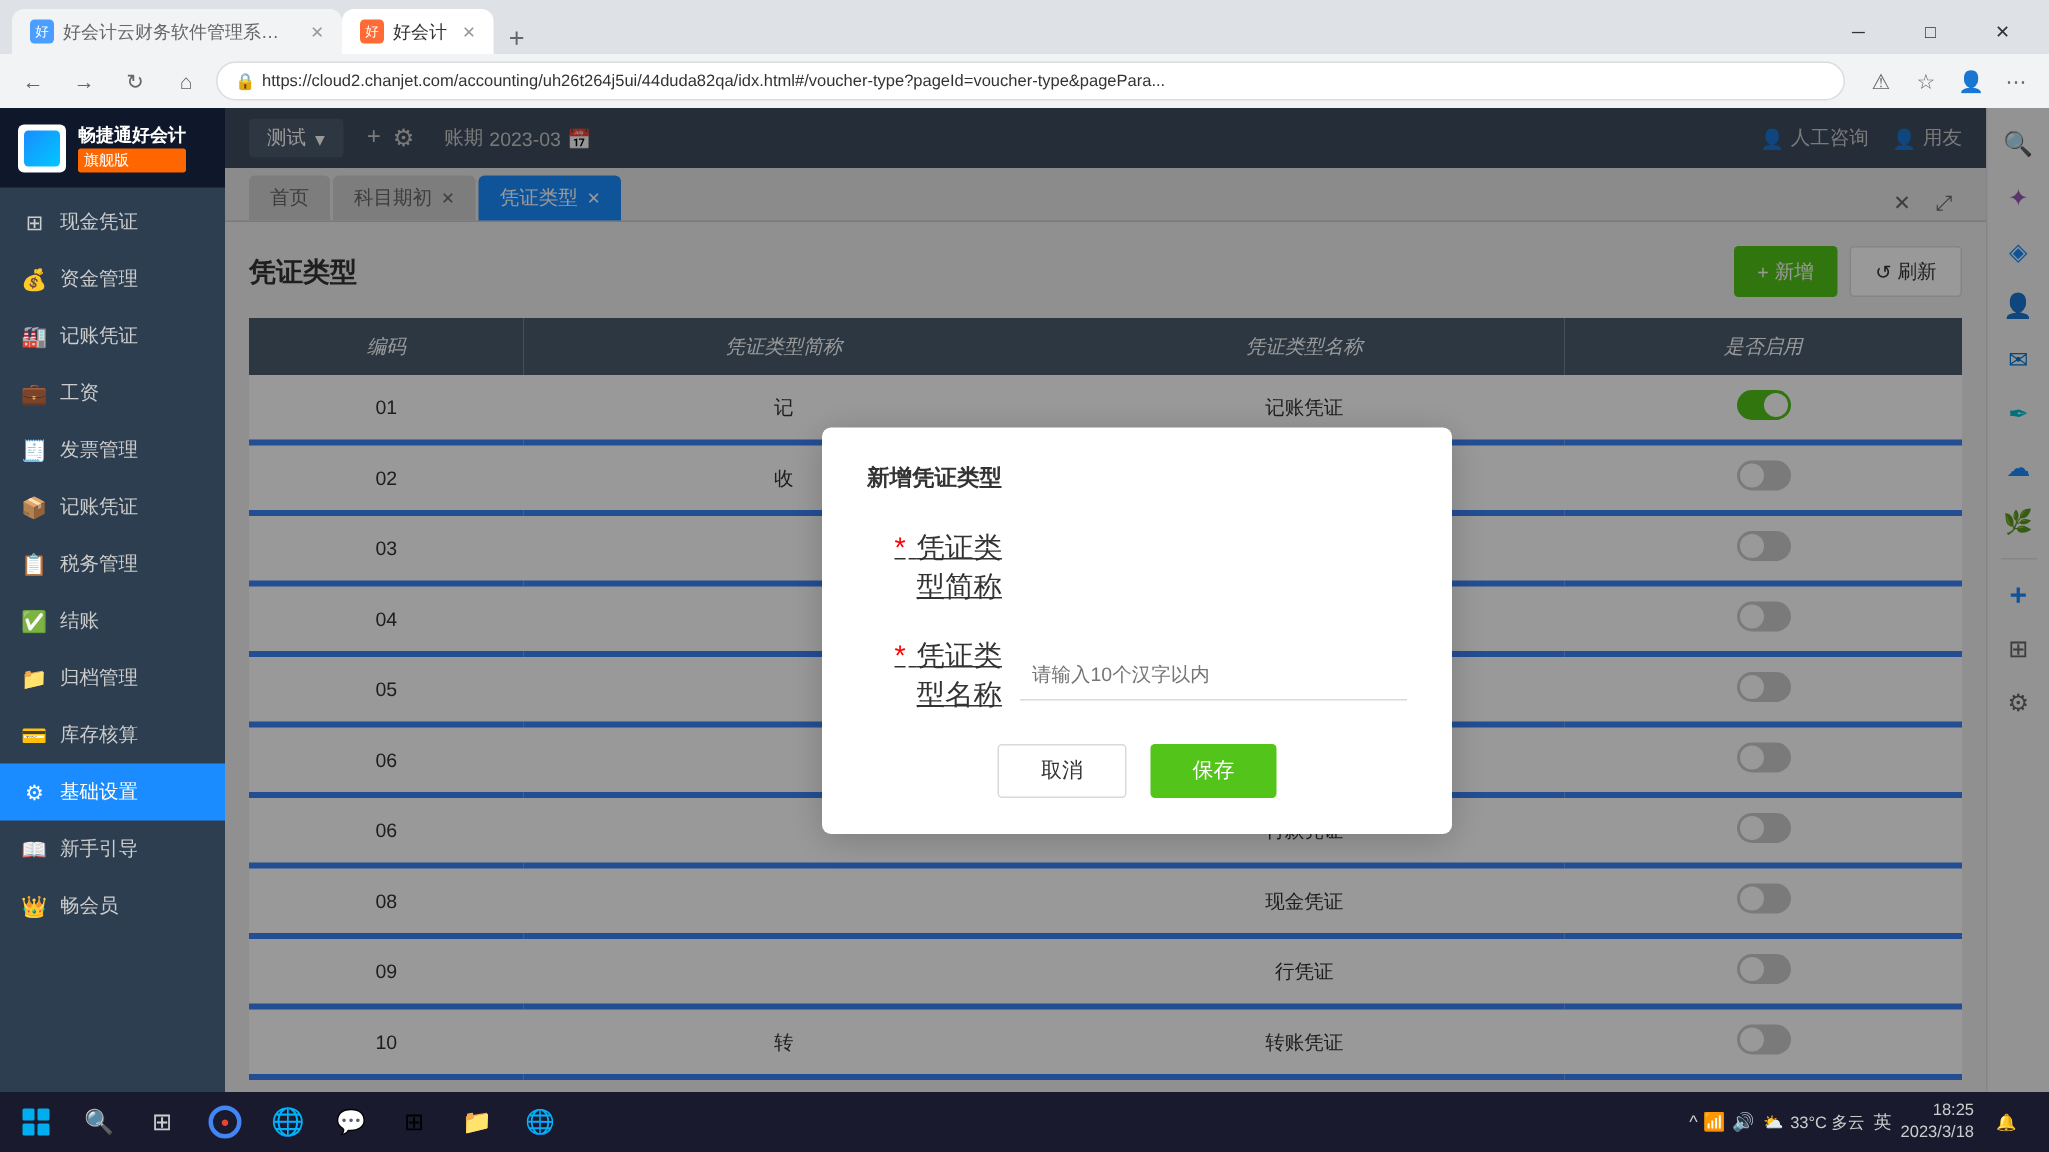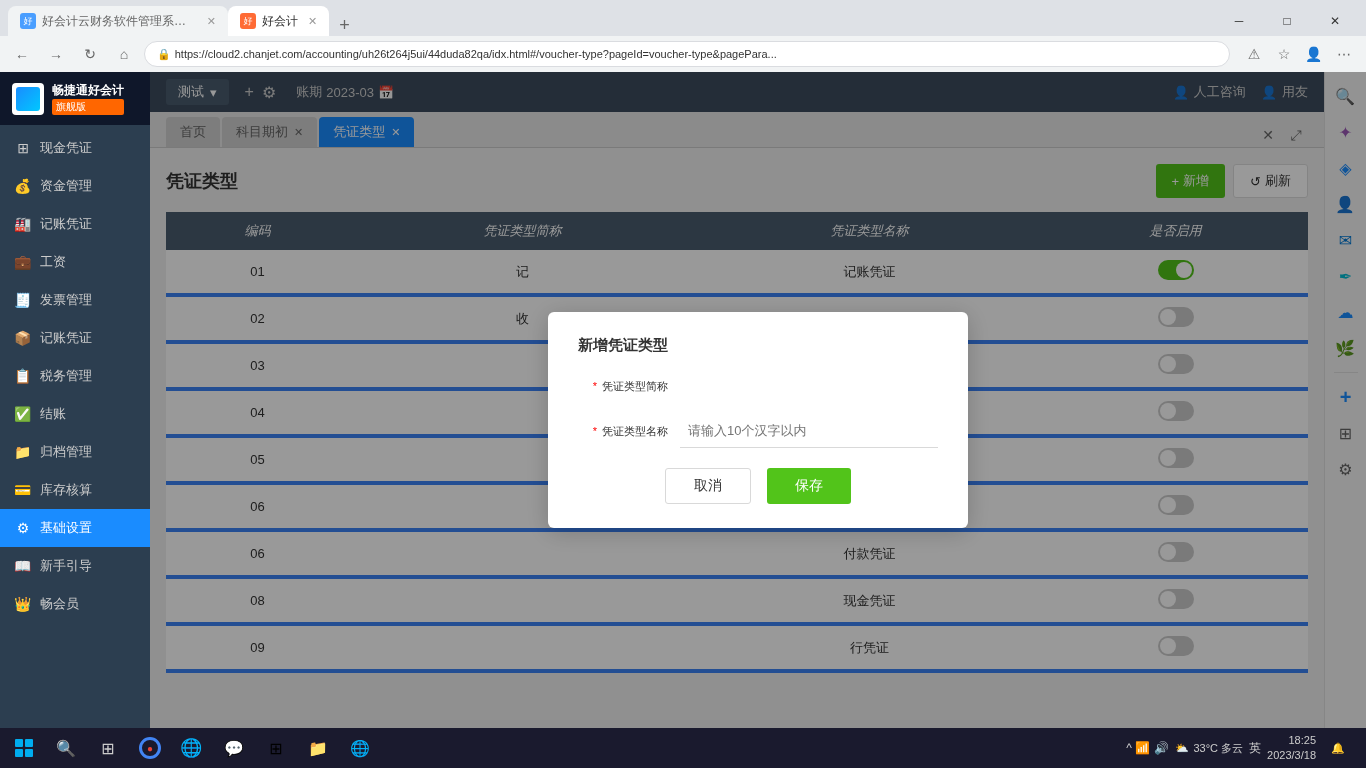--- a/index.html
+++ b/index.html
@@ -82,21 +82,21 @@
     .toggle.off { background: #ccc; }
     .toggle-knob { width: 16px; height: 16px; border-radius: 50%; background: white; position: absolute; transition: left 0.2s; }
     .toggle.on .toggle-knob { left: 18px; }
     .toggle.off .toggle-knob { left: 2px; }
 
     
     .overlay { position: fixed; top: 72px; left: 150px; right: 0; bottom: 0; background: rgba(0,0,0,0.4); display: flex; align-items: center; justify-content: center; z-index: 100; }
     .dialog { background: white; border-radius: 6px; padding: 24px 30px; width: 420px; box-shadow: 0 4px 24px rgba(0,0,0,0.2); }
     .dialog-title { font-size: 15px; font-weight: bold; color: #333; margin-bottom: 24px; }
     .form-row { display: flex; align-items: center; margin-bottom: 20px; gap: 12px; }
-    .form-label { font-size: 11px; color: #333; width: 90px; text-align: right; flex-shrink: 0; }
+    .form-label { font-size: 19px; color: #333; width: 90px; text-align: right; flex-shrink: 0; text-decoration: underline; }
     .form-label .required { color: red; margin-right: 2px; }
     .form-input { flex: 1; height: 34px; border: none; border-bottom: 1px solid #d9d9d9; padding: 0 8px; font-size: 13px; outline: none; }
     .dialog-actions { display: flex; justify-content: center; gap: 16px; margin-top: 10px; }
     .btn-cancel { background: white; color: #333; border: 1px solid #d9d9d9; padding: 8px 28px; border-radius: 3px; cursor: pointer; font-size: 14px; }
     .btn-save { background: #52c41a; color: white; border: none; padding: 8px 28px; border-radius: 3px; cursor: pointer; font-size: 14px; }
 
     
     .right-sidebar { width: 42px; background: #f5f5f5; border-left: 1px solid #e0e0e0; display: flex; flex-direction: column; align-items: center; padding: 8px 0; gap: 4px; }
     .right-icon { width: 32px; height: 32px; display: flex; align-items: center; justify-content: center; cursor: pointer; color: #666; border-radius: 4px; font-size: 16px; }
     .right-icon.blue { color: #1a8cff; }
@@ -368,20 +368,28 @@
                 </div></td>
           </tr>
           <tr>
             <td>09</td>
             <td></td>
             <td>行凭证</td>
             <td><div class="toggle off">
                   <div class="toggle-knob"></div>
                 </div></td>
           </tr>
+          <tr>
+            <td>10</td>
+            <td>转</td>
+            <td>转账凭证</td>
+            <td><div class="toggle off">
+                  <div class="toggle-knob"></div>
+                </div></td>
+          </tr>
         </tbody>
       </table>
     </div>
   </div>
 
   <div class="right-sidebar">
     <div class="right-icon blue">🔍</div>
     <div class="right-icon purple">✦</div>
     <div class="right-icon blue">◈</div>
     <div class="right-icon teal">👤</div>

